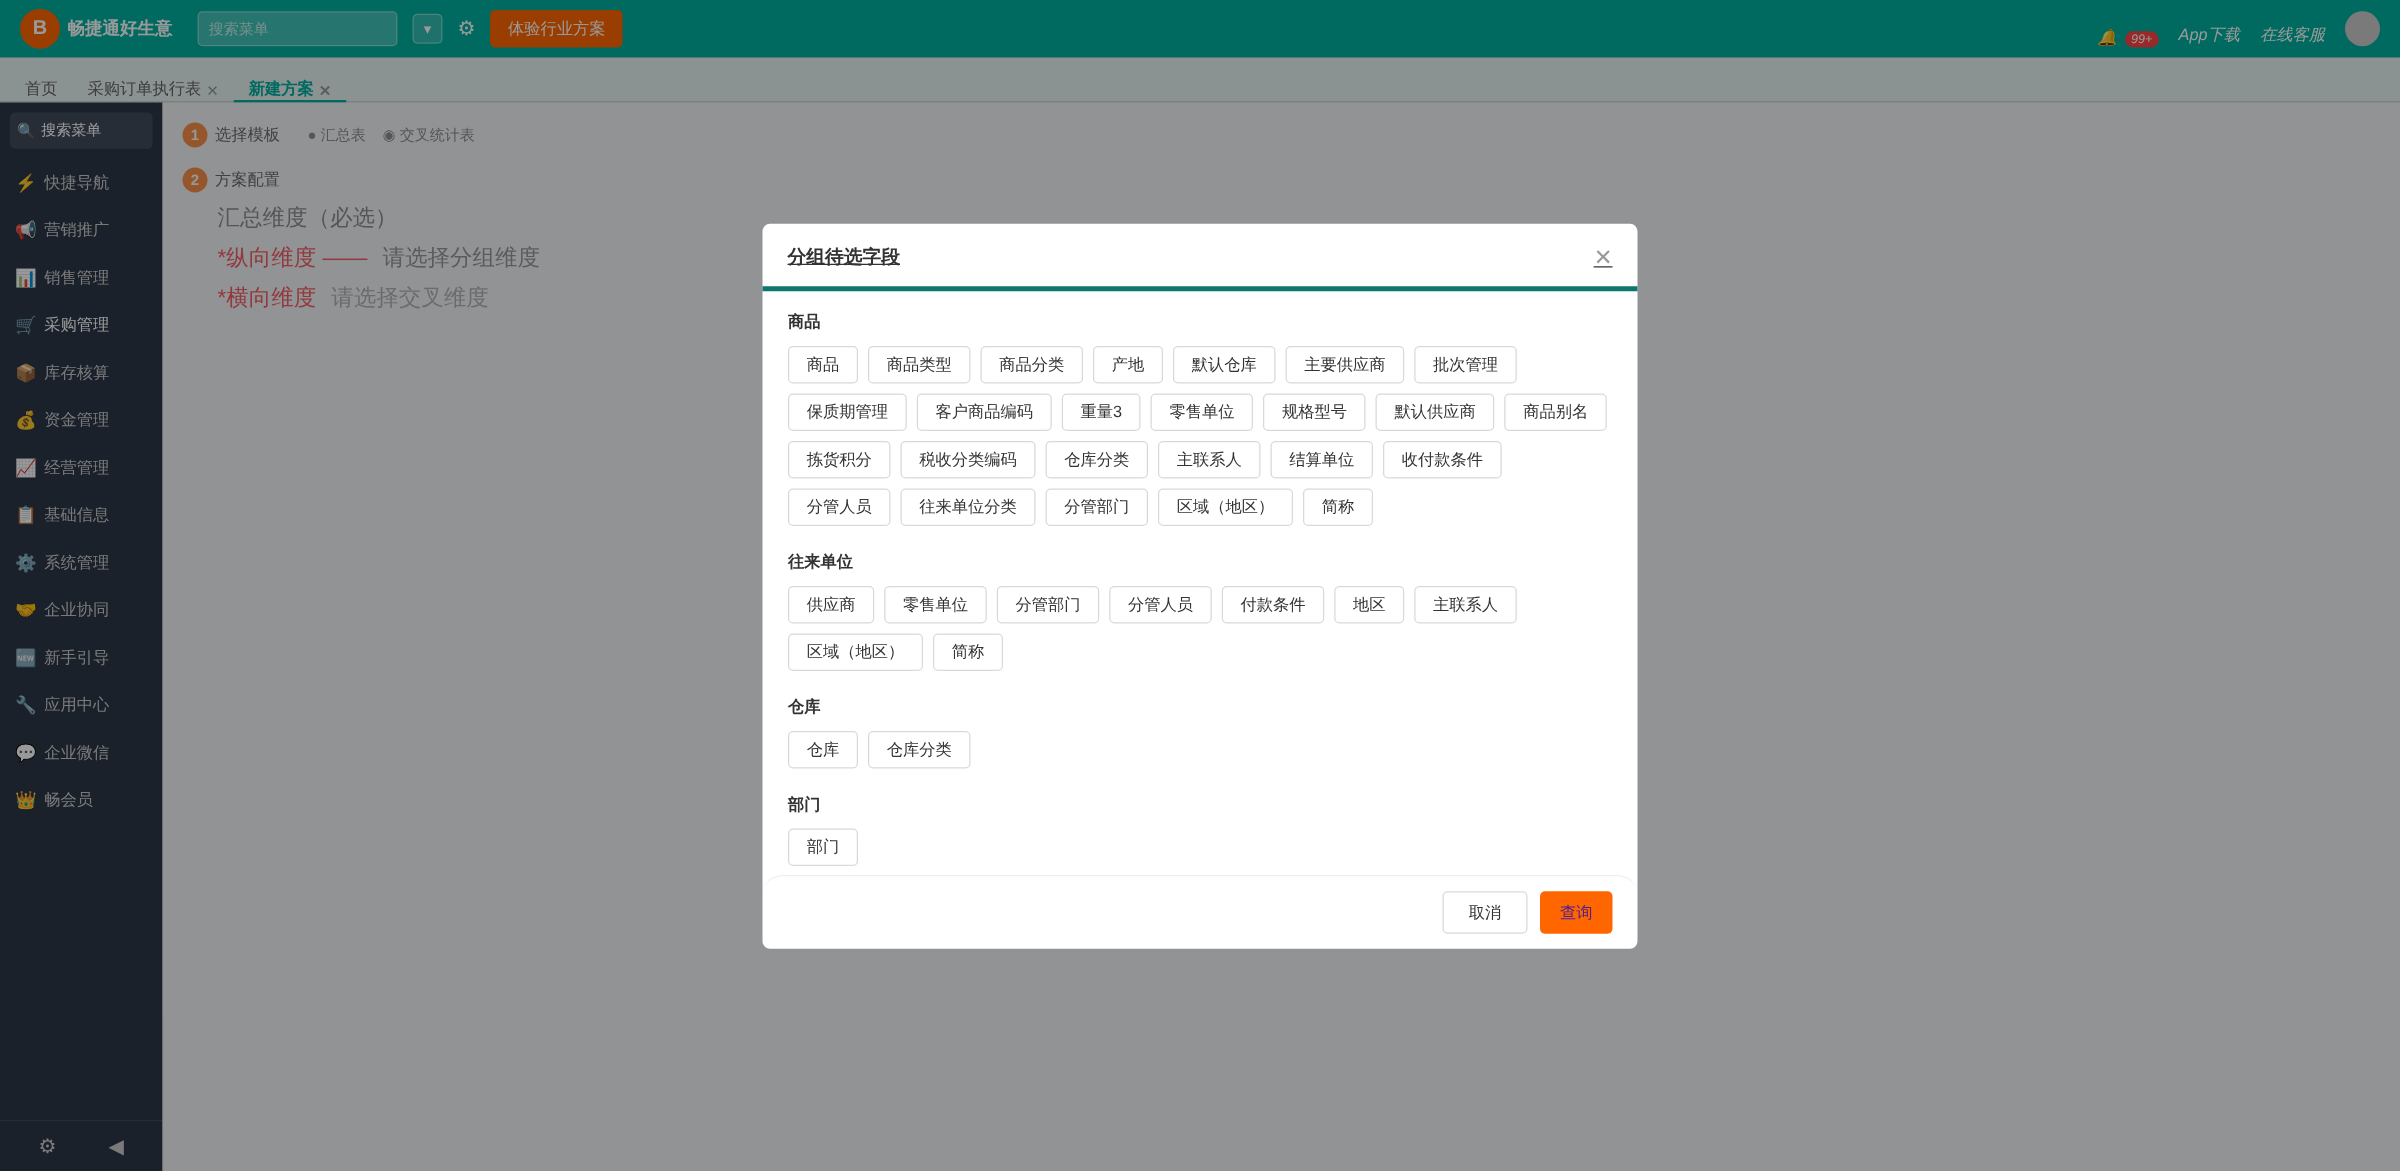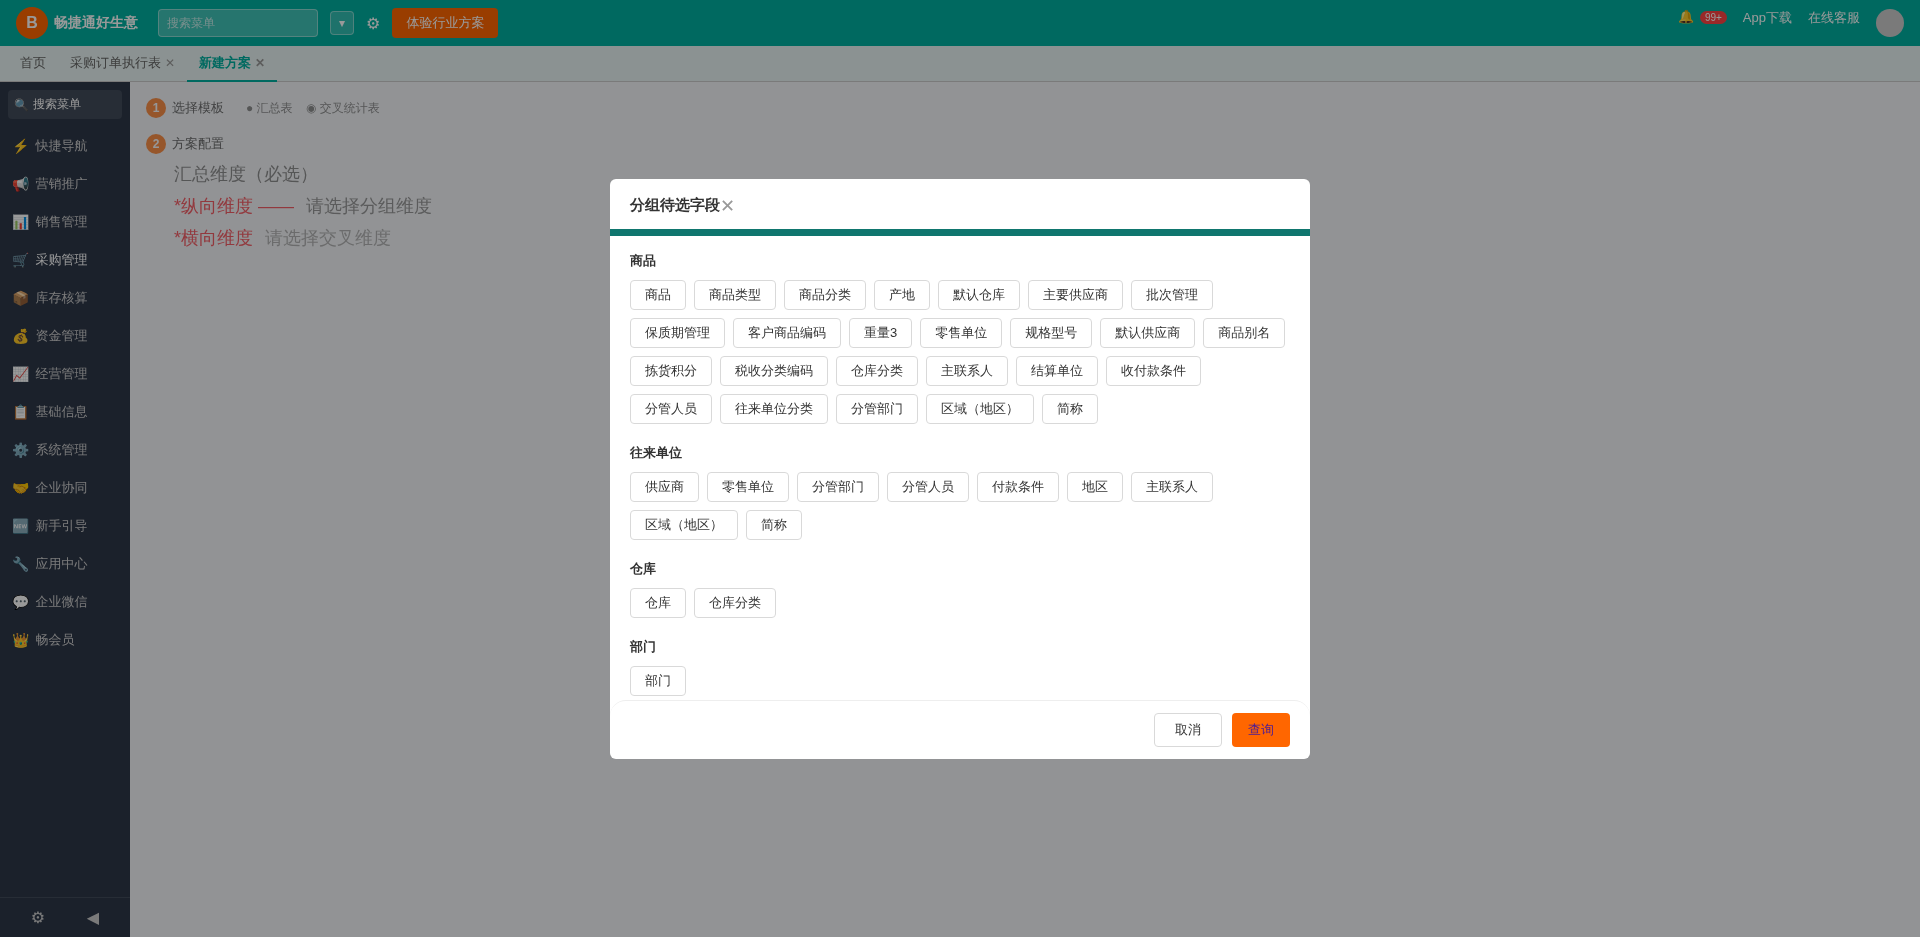--- a/index.html
+++ b/index.html
@@ -54,39 +54,39 @@
     }
     .gear-btn {
       background: none; border: none; color: white; cursor: pointer; font-size: 16px;
     }
     .trial-btn {
       background: #ff6600; color: white; border: none; border-radius: 4px;
       padding: 6px 14px; cursor: pointer; font-size: 13px;
     }
     .top-right {
       margin-left: auto;
-      display: flex; align-items: flex-start; gap: 16px; color: white; font-size: 13px;
+      display: flex; align-items: flex-end; gap: 16px; color: white; font-size: 13px; font-style: italic;
     }
     .badge {
       background: #ff4444; color: white; border-radius: 10px;
       padding: 1px 5px; font-size: 10px; margin-left: 2px;
     }
 
     
     .tab-bar {
       background: #e8f4f3;
       height: 36px;
       display: flex;
       align-items: center;
       border-bottom: 1px solid #ccc;
       padding: 0 8px;
     }
     .tab-item {
       height: 36px;
-      display: flex; align-items: center; gap: 4px;
+      display: flex; align-items: flex-end; gap: 4px;
       padding: 0 12px;
       cursor: pointer;
       font-size: 13px;
       color: #666;
       border-bottom: 2px solid transparent;
     }
     .tab-item.active {
       color: #00b0a0;
       border-bottom: 2px solid #00b0a0;
       font-weight: bold;
@@ -158,26 +158,28 @@
       background: white;
       border-radius: 6px;
       width: 700px;
       max-height: 580px;
       display: flex;
       flex-direction: column;
       position: relative;
     }
     .modal-header {
       padding: 16px 20px 12px;
-      border-bottom: 7px solid #0f766e;
+      border-bottom: 4px solid #0f766e;
       display: flex;
       align-items: center;
+      justify-content: space-between;
       font-size: 15px;
       font-weight: bold;
       color: #333;
+      text-decoration: underline;
     }
     .modal-close {
       background: none; border: none; font-size: 18px; cursor: pointer; color: #999;
     }
     .modal-body {
       padding: 16px 20px;
       overflow-y: auto;
       flex: 1;
     }
 

